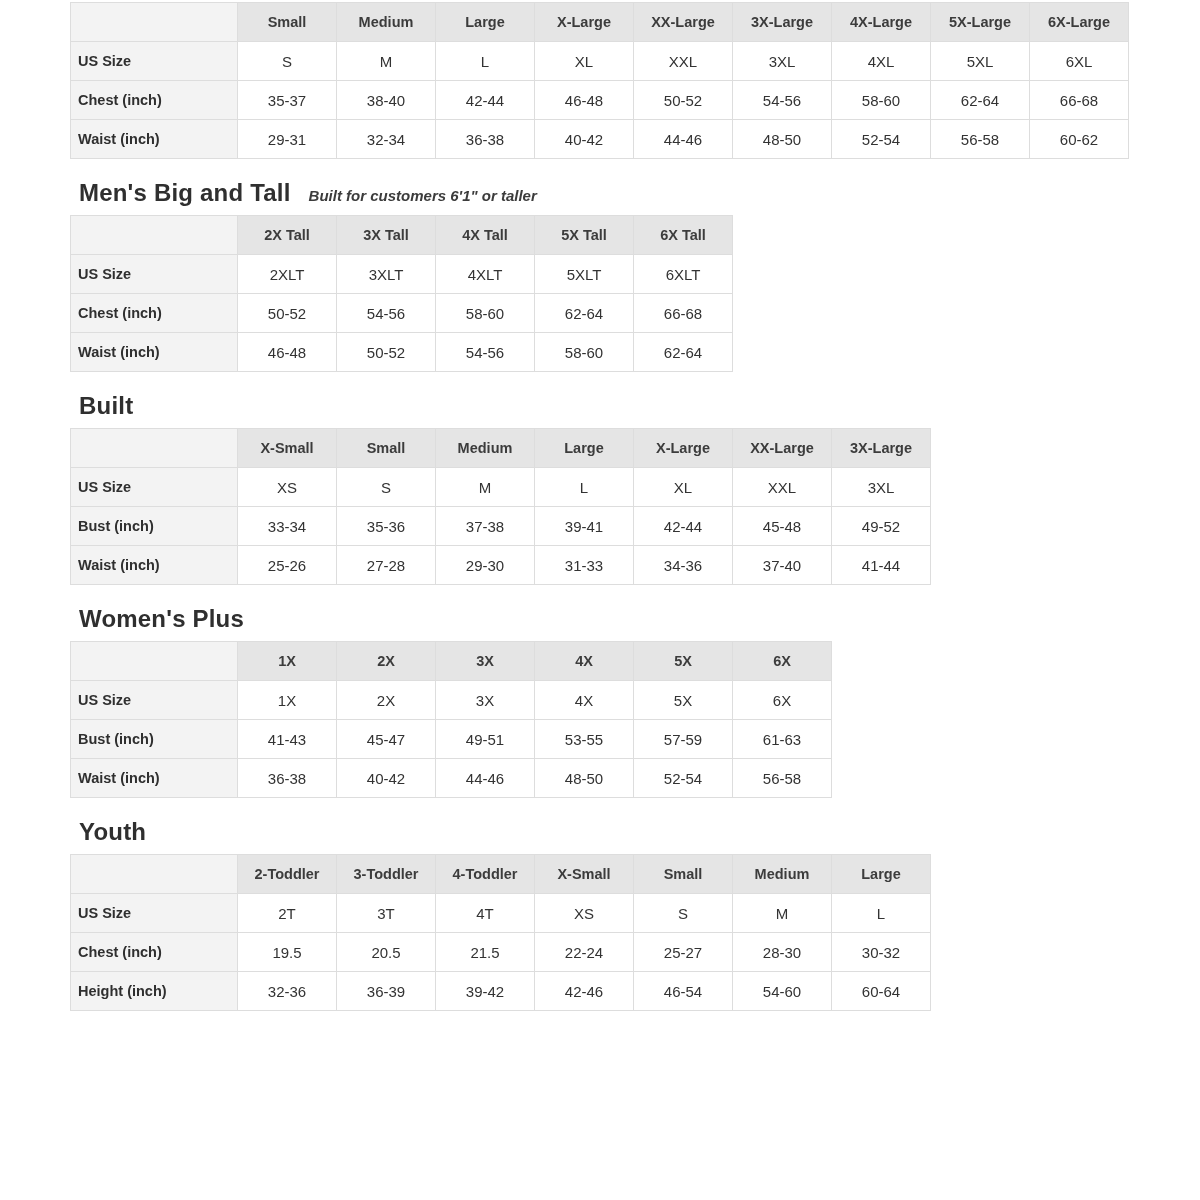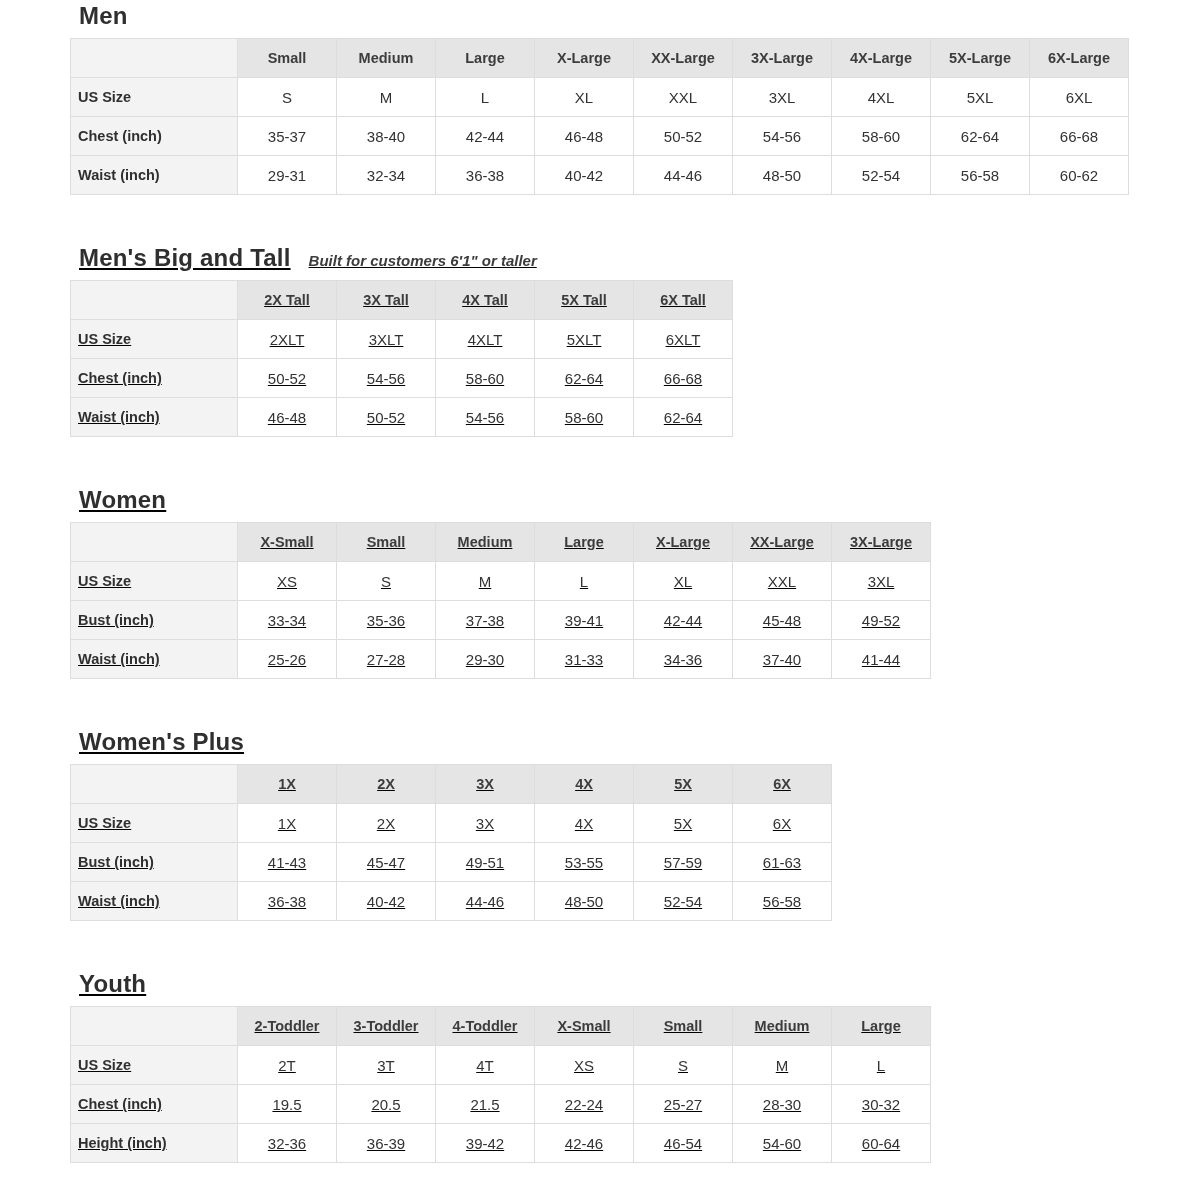--- a/index.html
+++ b/index.html
@@ -10,21 +10,21 @@
     height: 1200px;
     background: #ffffff;
     overflow: hidden;
     font-family: "Liberation Sans", "DejaVu Sans", sans-serif;
   }
   .page {
     padding: 2px 0 0 70px;
     width: 1200px;
   }
   .section { margin-top: 0; }
-  .section + .section { margin-top: 49px; text-decoration: underline; }
+  .section + .section { margin-top: 20px; }
   .title-row {
     display: flex;
     align-items: baseline;
     margin: 0 0 8px 9px;
     height: 28px;
   }
   h2.section-title {
     font-size: 24px;
     font-weight: 600;
     color: #2f2f2f;
@@ -77,23 +77,20 @@
     background: #ffffff;
     font-weight: 400;
   }
 </style>
 </head>
 <body>
 
 <div class="page">
 
   <div class="section">
-    <div class="title-row">
-      <h2 class="section-title">Men</h2>
-    </div>
     <table class="size-table">
         <thead>
           <tr>
             <th class="corner"></th>
             <th class="data-col">Small</th>
             <th class="data-col">Medium</th>
             <th class="data-col">Large</th>
             <th class="data-col">X-Large</th>
             <th class="data-col">XX-Large</th>
             <th class="data-col">3X-Large</th>
@@ -183,21 +180,21 @@
             <td>54-56</td>
             <td>58-60</td>
             <td>62-64</td>
           </tr>
         </tbody>
       </table>
   </div>
 
   <div class="section">
     <div class="title-row">
-      <h2 class="section-title">Women</h2>
+      <h2 class="section-title">Built</h2>
     </div>
     <table class="size-table">
         <thead>
           <tr>
             <th class="corner"></th>
             <th class="data-col">X-Small</th>
             <th class="data-col">Small</th>
             <th class="data-col">Medium</th>
             <th class="data-col">Large</th>
             <th class="data-col">X-Large</th>

